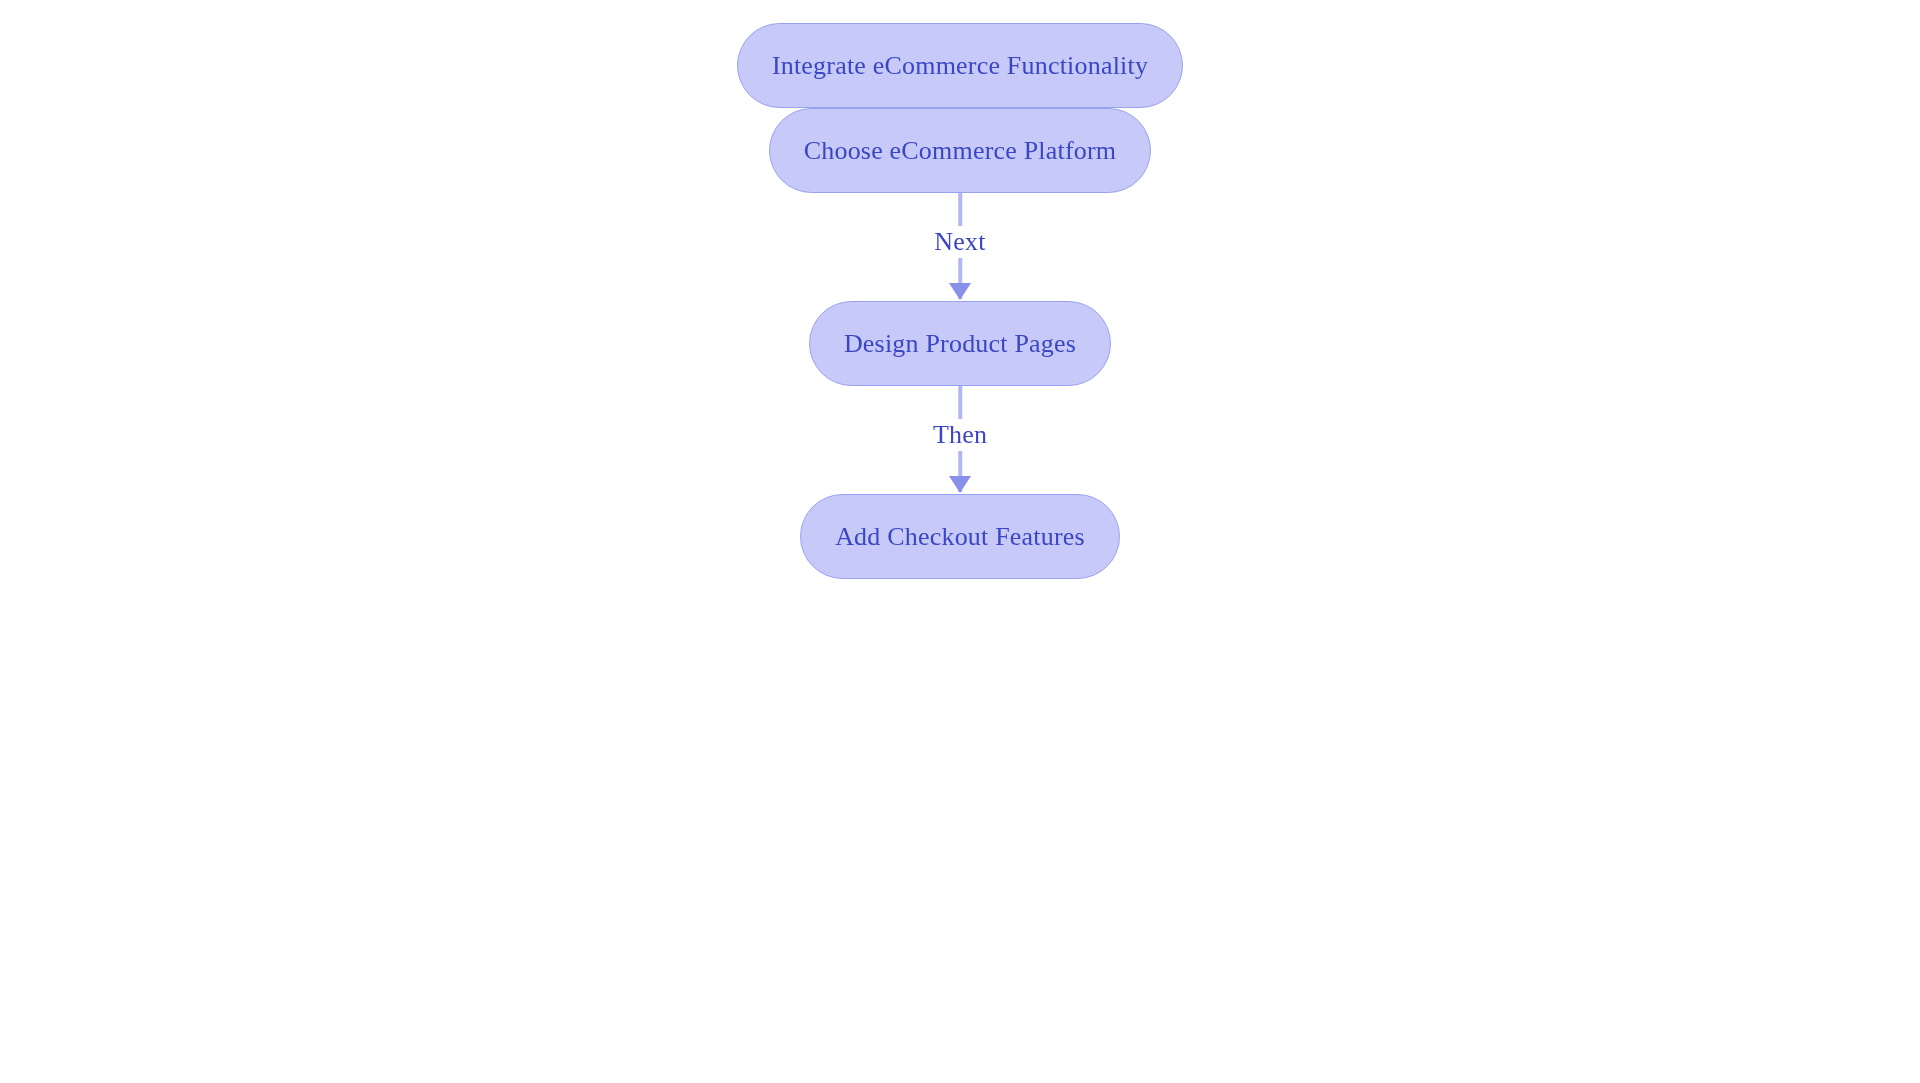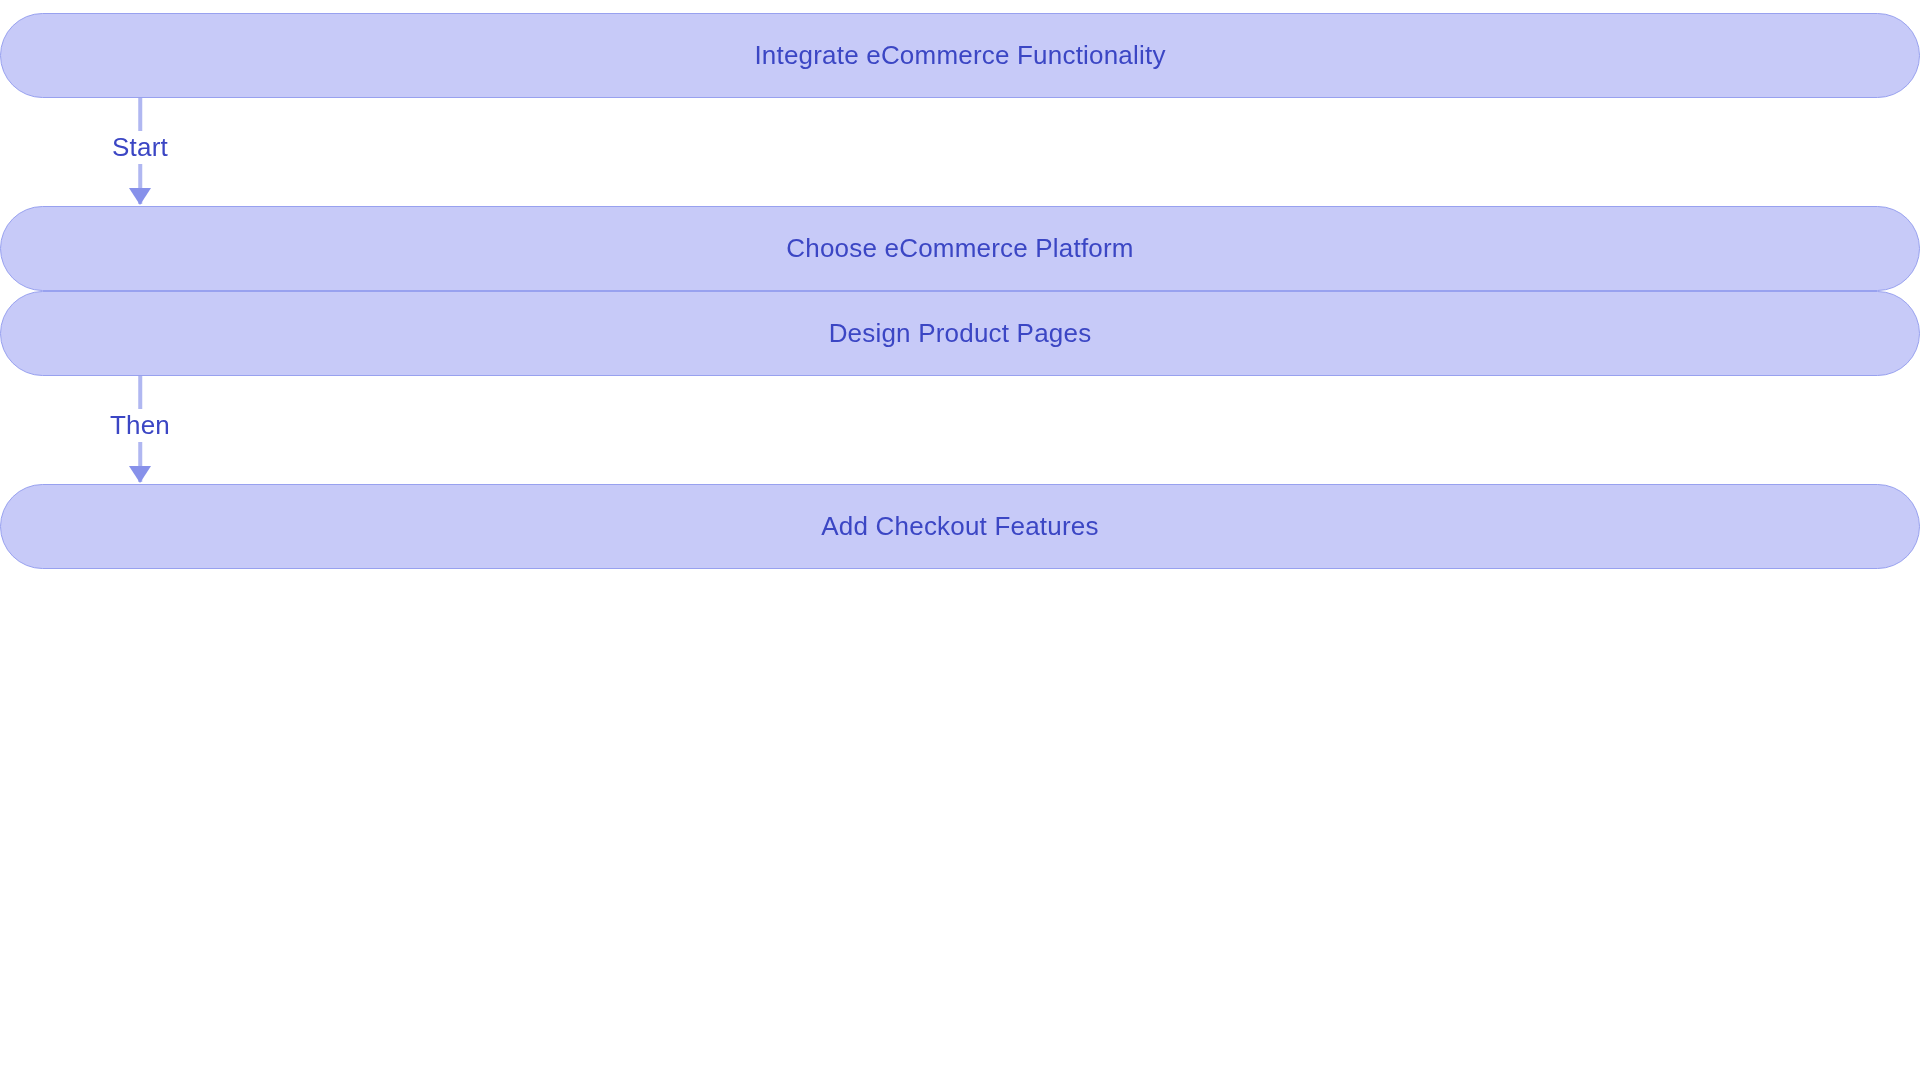--- a/index.html
+++ b/index.html
@@ -5,24 +5,25 @@
   html, body {
     margin: 0;
     padding: 0;
     background: #ffffff;
   }
   .canvas {
     position: relative;
     width: 1920px;
     height: 1083px;
     box-sizing: border-box;
-    padding-top: 13px;
+    padding-top: 23px;
     display: flex;
     flex-direction: column;
-    font-family: Liberation Sans, sans-serif;
+    align-items: center;
+    font-family: Liberation Serif, serif;
     overflow: hidden;
     background: #ffffff;
   }
   .node {
     flex: none;
     height: 85px;
     border-radius: 43px;
     background: #c7caf8;
     border: 1.6px solid #98a1ef;
     display: flex;
@@ -83,30 +84,30 @@
 </style>
 </head>
 <body>
 
 <div class="canvas">
 
   <div class="node">
     <span class="node-label">Integrate eCommerce Functionality</span>
   </div>
 
-  <div class="connector">
-    <div class="connector-line"></div>
-    <span class="edge-label">Start</span>
-    <div class="arrowhead"></div>
-  </div>
 
   <div class="node">
     <span class="node-label">Choose eCommerce Platform</span>
   </div>
 
+  <div class="connector">
+    <div class="connector-line"></div>
+    <span class="edge-label">Next</span>
+    <div class="arrowhead"></div>
+  </div>
 
   <div class="node">
     <span class="node-label">Design Product Pages</span>
   </div>
 
   <div class="connector">
     <div class="connector-line"></div>
     <span class="edge-label">Then</span>
     <div class="arrowhead"></div>
   </div>

